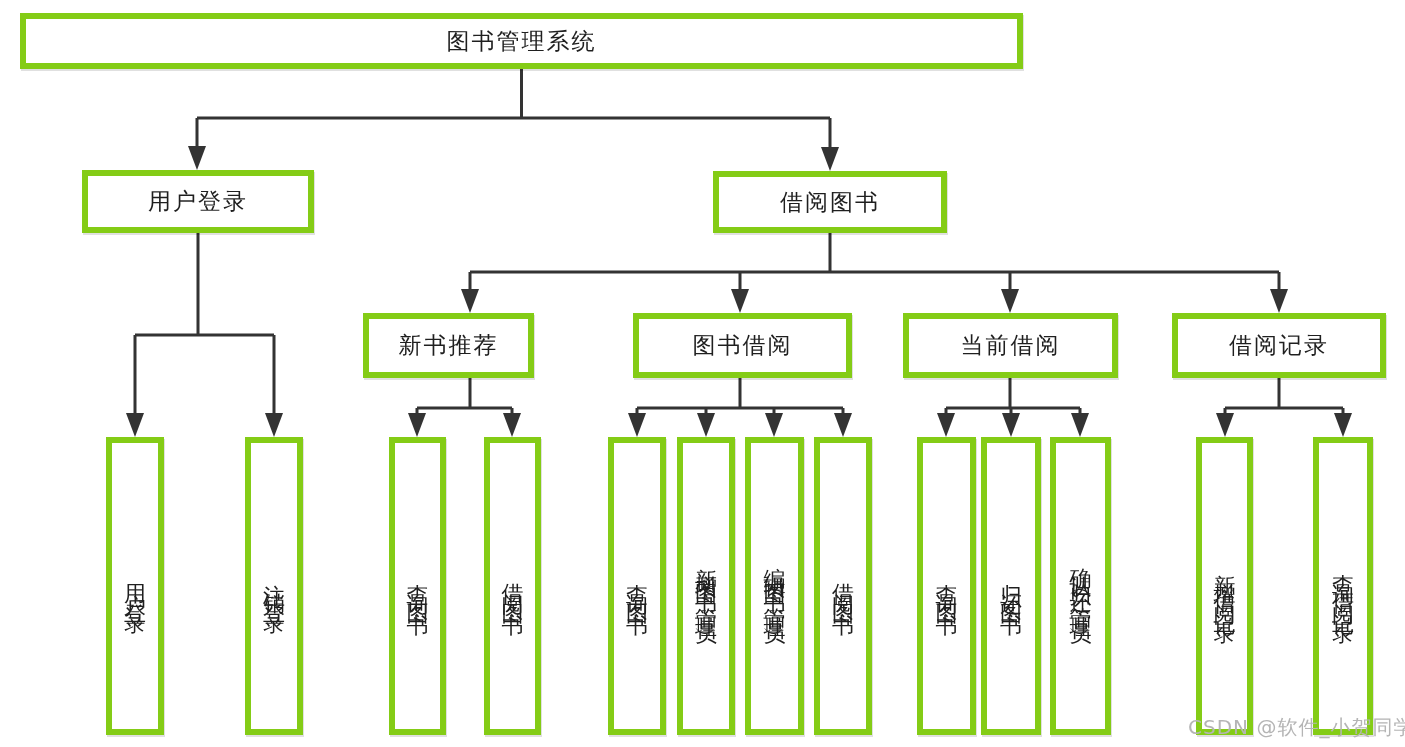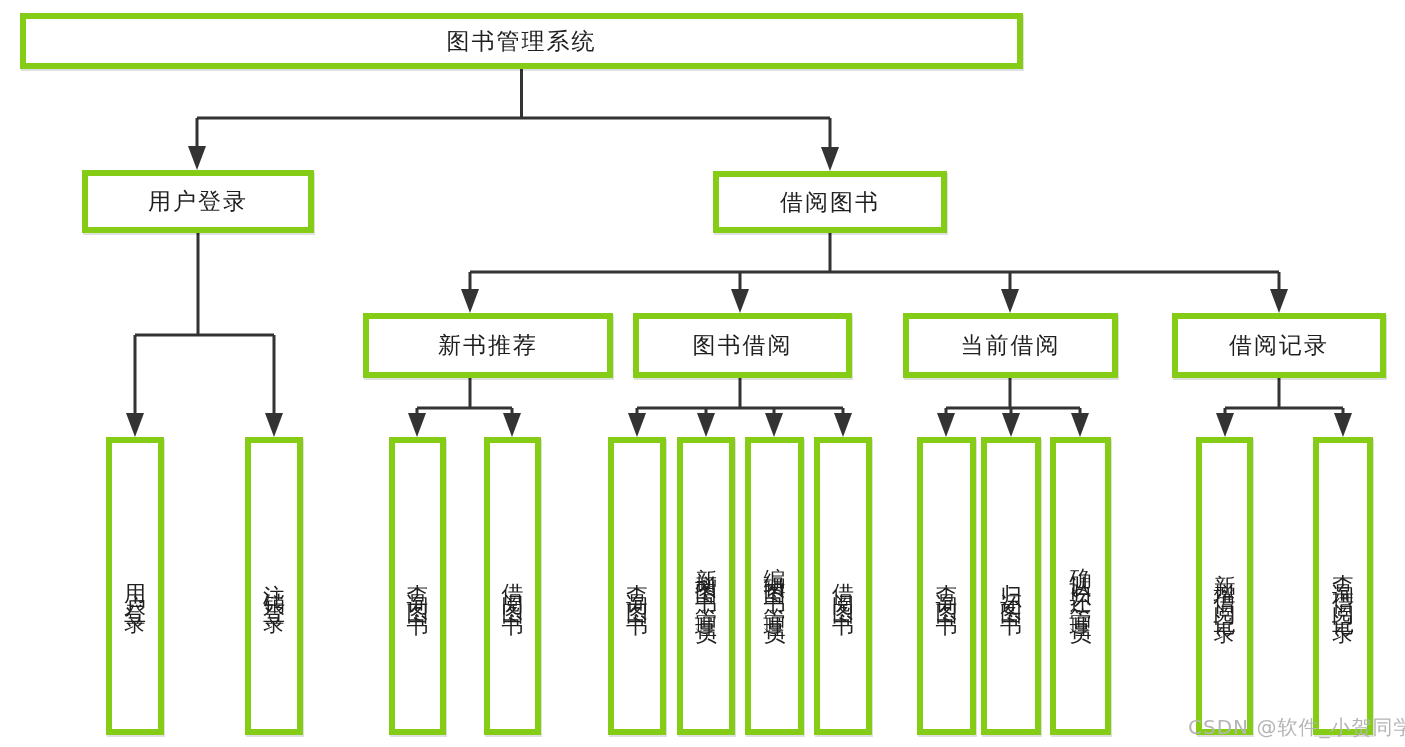--- a/index.html
+++ b/index.html
@@ -83,21 +83,21 @@
     <span class="h-label">图书管理系统</span>
   </div>
 
   <div class="box" style="left:82px;top:170px;width:232px;height:63px">
     <span class="h-label">用户登录</span>
   </div>
   <div class="box" style="left:713px;top:171px;width:234px;height:62px">
     <span class="h-label">借阅图书</span>
   </div>
 
-  <div class="box" style="left:363px;top:313px;width:250px;height:65px">
+  <div class="box" style="left:363px;top:313px;width:171px;height:65px">
     <span class="h-label">新书推荐</span>
   </div>
   <div class="box" style="left:633px;top:313px;width:219px;height:65px">
     <span class="h-label">图书借阅</span>
   </div>
   <div class="box" style="left:903px;top:313px;width:215px;height:65px">
     <span class="h-label">当前借阅</span>
   </div>
   <div class="box" style="left:1172px;top:313px;width:214px;height:65px">
     <span class="h-label">借阅记录</span>

